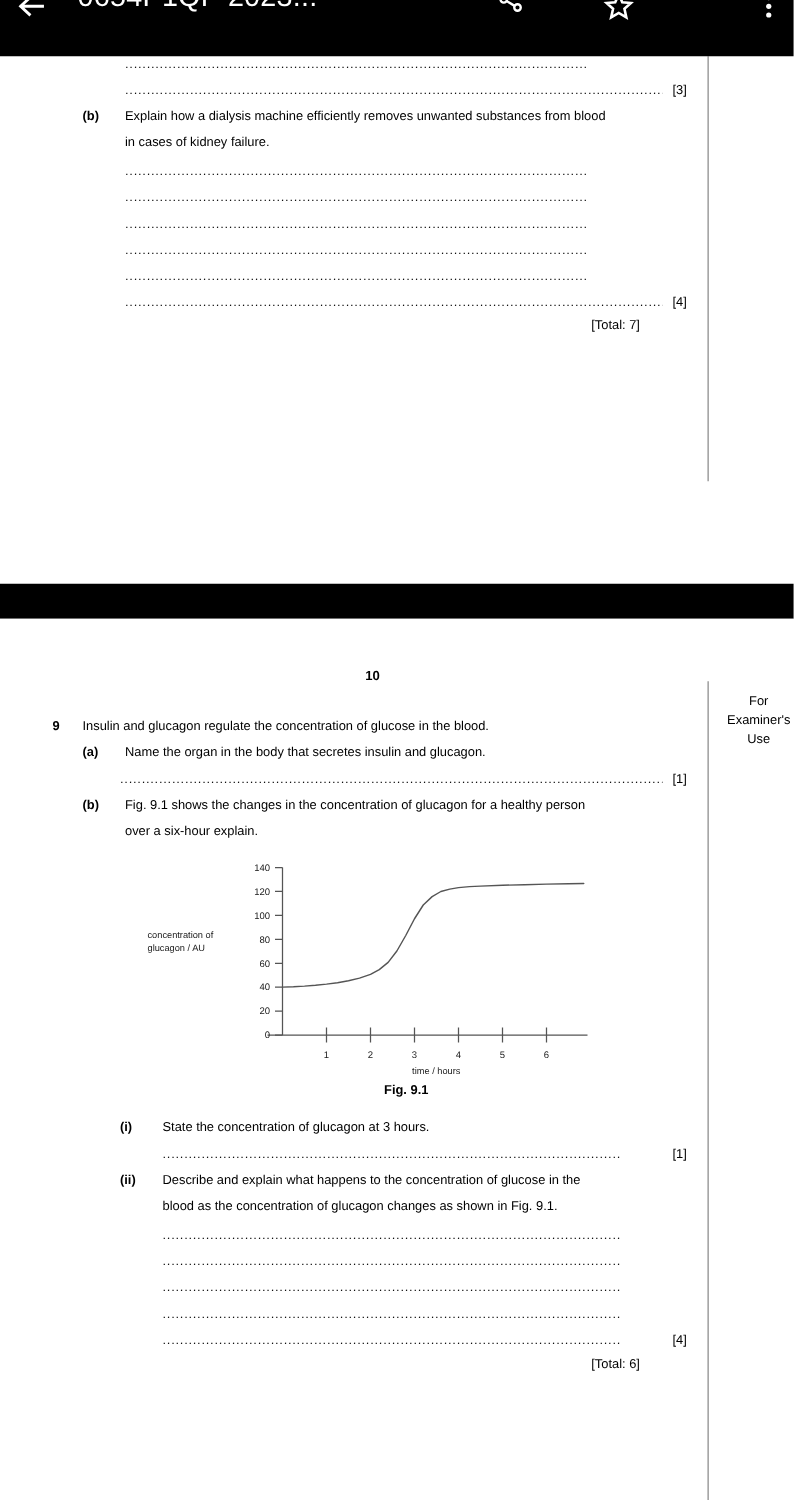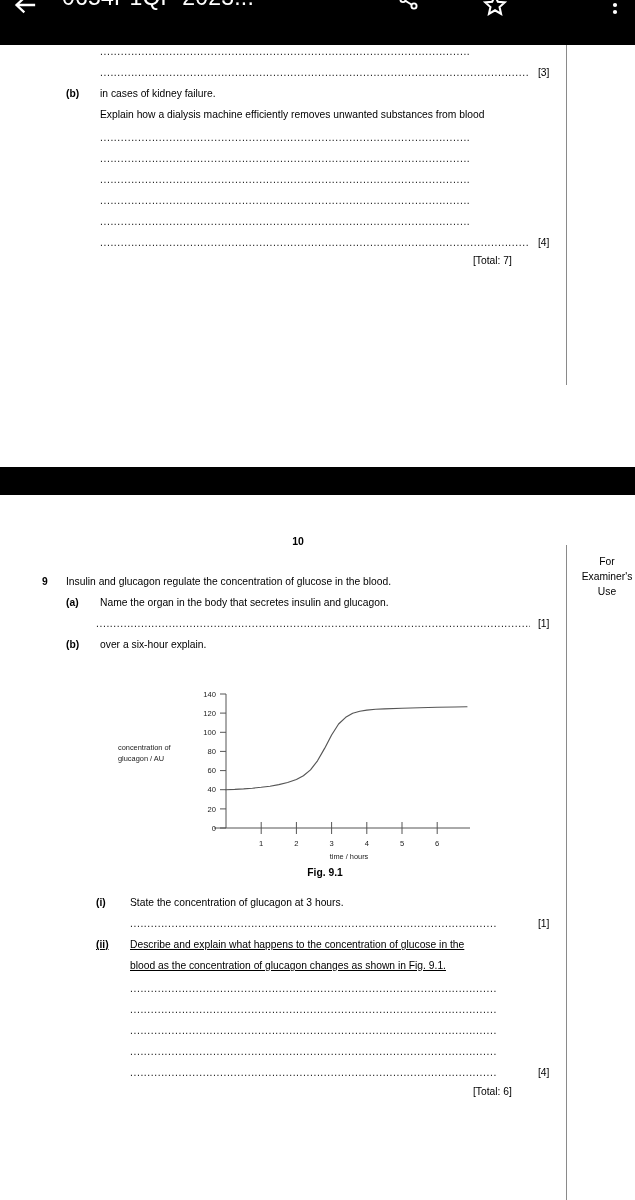--- a/index.html
+++ b/index.html
@@ -223,22 +223,22 @@
 
   <div class="exam-rule" style="left:566px; top:0px; height:340px;"></div>
 
   <div class="dots" style="left:100px; top:-4px; width:440px;">...........................................................................................................</div>
   <div class="dots" style="left:100px; top:17px; width:430px;">..................................................................................................................................</div>
   <div class="mark" style="left:538px; top:17px;">[3]</div>
 
   <div class="q-row" style="left:66px; top:38px; width:480px;">
     <div class="q-lab">(b)</div>
     <div class="q-body">
+      <div>Explain how a dialysis machine efficiently removes unwanted substances from blood</div>
       <div>in cases of kidney failure.</div>
-      <div>Explain how a dialysis machine efficiently removes unwanted substances from blood</div>
     </div>
   </div>
 
   <div class="dots" style="left:100px; top:82px; width:440px;">...........................................................................................................</div>
   <div class="dots" style="left:100px; top:103px; width:440px;">...........................................................................................................</div>
   <div class="dots" style="left:100px; top:124px; width:440px;">...........................................................................................................</div>
   <div class="dots" style="left:100px; top:145px; width:440px;">...........................................................................................................</div>
   <div class="dots" style="left:100px; top:166px; width:440px;">...........................................................................................................</div>
   <div class="dots" style="left:100px; top:187px; width:430px;">..................................................................................................................................</div>
   <div class="mark" style="left:538px; top:187px;">[4]</div>
@@ -268,20 +268,21 @@
   <div class="q-row" style="left:66px; top:97px; width:500px;">
     <div class="q-lab">(a)</div>
     <div class="q-body">Name the organ in the body that secretes insulin and glucagon.</div>
   </div>
   <div class="dots" style="left:96px; top:118px; width:434px;">......................................................................................................................................</div>
   <div class="mark" style="left:538px; top:118px;">[1]</div>
 
   <div class="q-row" style="left:66px; top:139px; width:495px;">
     <div class="q-lab">(b)</div>
     <div class="q-body">
+      <div>Fig. 9.1 shows the changes in the concentration of glucagon for a healthy person</div>
       <div>over a six-hour explain.</div>
     </div>
   </div>
 
   <div id="fig-wrap" style="top:193px;">
     <svg width="380" height="175" viewBox="0 0 380 175">
 
       <line x1="116" y1="6" x2="116" y2="140" stroke="#555555" stroke-width="1"></line>
 
       <line x1="104" y1="140" x2="360" y2="140" stroke="#555555" stroke-width="1"></line>
@@ -344,21 +345,21 @@
 
   <div class="figcap" style="left:0px; top:372px; width:596px;">Fig. 9.1</div>
 
   <div class="q-row" style="left:96px; top:397px; width:470px;">
     <div class="q-lab">(i)</div>
     <div class="q-body">State the concentration of glucagon at 3 hours.</div>
   </div>
   <div class="dots" style="left:130px; top:418px; width:400px;">..........................................................................................................</div>
   <div class="mark" style="left:538px; top:418px;">[1]</div>
 
-  <div class="q-row" style="left:96px; top:439px; width:440px;text-decoration:underline;">
+  <div class="q-row" style="left:96px; top:439px; width:440px;">
     <div class="q-lab">(ii)</div>
     <div class="q-body">
       <div>Describe and explain what happens to the concentration of glucose in the</div>
       <div>blood as the concentration of glucagon changes as shown in Fig. 9.1.</div>
     </div>
   </div>
 
   <div class="dots" style="left:130px; top:483px; width:400px;">..........................................................................................................</div>
   <div class="dots" style="left:130px; top:504px; width:400px;">..........................................................................................................</div>
   <div class="dots" style="left:130px; top:525px; width:400px;">..........................................................................................................</div>

